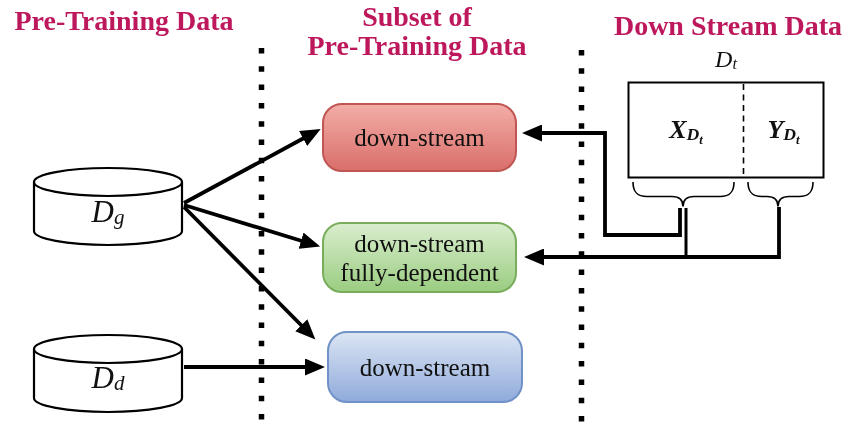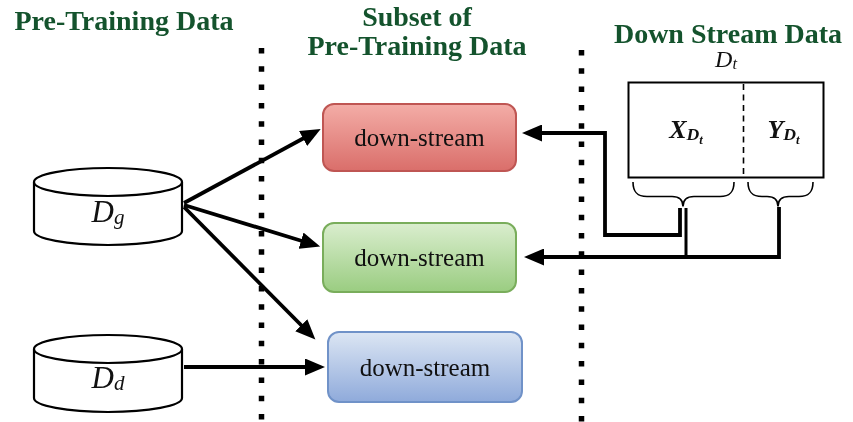--- a/index.html
+++ b/index.html
@@ -10,27 +10,27 @@
     font-family:"Liberation Serif", serif;
     overflow:hidden;
   }
   .canvas svg{position:absolute;left:0;top:0;pointer-events:none;}
 
   .col-header{
     position:absolute;
     font-weight:bold;
     font-size:28px;
     line-height:29px;
-    color:#14532d;
+    color:#be185d;
     text-align:center;
     white-space:nowrap;
   }
   .hdr-left{left:2px;top:6px;width:244px;}
   .hdr-mid{left:286px;top:2px;width:262px;}
-  .hdr-right{left:603px;top:11px;width:250px;margin-top:8px;}
+  .hdr-right{left:603px;top:11px;width:250px;}
 
   .math-label{
     position:absolute;
     display:flex;align-items:center;justify-content:center;
     font-style:italic;color:#111;
     white-space:nowrap;
   }
   .sub{font-size:0.68em;vertical-align:baseline;position:relative;top:0.28em;}
   .sub2{font-size:0.72em;position:relative;top:0.25em;}
 
@@ -38,21 +38,21 @@
   .dd-label{left:34px;top:356px;width:148px;height:44px;font-size:31px;}
   .dt-label{left:628px;top:44px;width:196px;height:30px;font-size:24px;}
   .xy-label{top:110px;height:40px;font-size:26px;font-weight:bold;}
   .x-label{left:629px;width:114px;}
   .y-label{left:744px;width:79px;}
 
   .subset-box{
     position:absolute;
     box-sizing:border-box;
     border:2px solid #888;
-    border-radius:12px;
+    border-radius:20px;
     display:flex;flex-direction:column;
     align-items:center;justify-content:center;
     font-size:25px;line-height:1.16;color:#101010;
     text-align:center;
   }
   .box-dependent{
     left:322px;top:103px;width:195px;height:69px;
     background:linear-gradient(180deg,#f3aca6 0%,#da6f6b 100%);
     border-color:#bf5653;
   }
@@ -70,20 +70,21 @@
 </head>
 <body>
 
 <div class="canvas">
 
   <div class="subset-box box-dependent">
     <span>down-stream</span>
   </div>
   <div class="subset-box box-fully">
     <span>down-stream</span>
+    <span>fully-dependent</span>
   </div>
   <div class="subset-box box-independent">
     <span>down-stream</span>
   </div>
 
   <svg width="853" height="422" viewBox="0 0 853 422">
     <defs>
       <marker id="ah" markerUnits="userSpaceOnUse" markerWidth="21" markerHeight="17" refX="1" refY="8.5" orient="auto">
         <path d="M0,0 L20,8.5 L0,17 z" fill="#000"></path>
       </marker>

